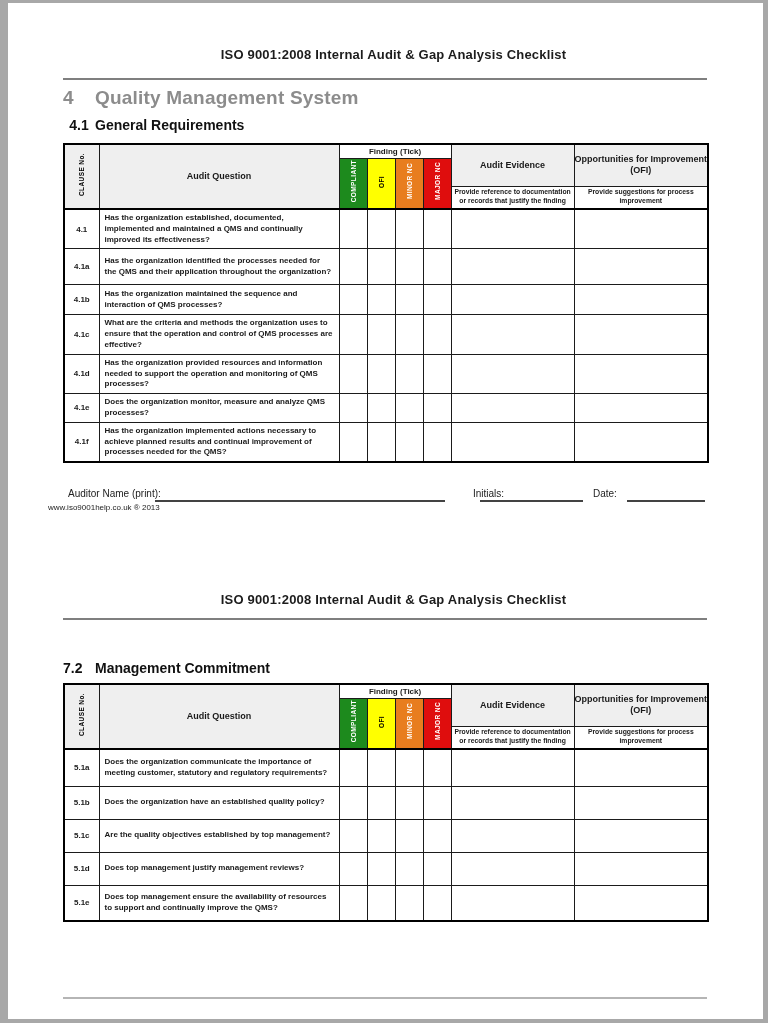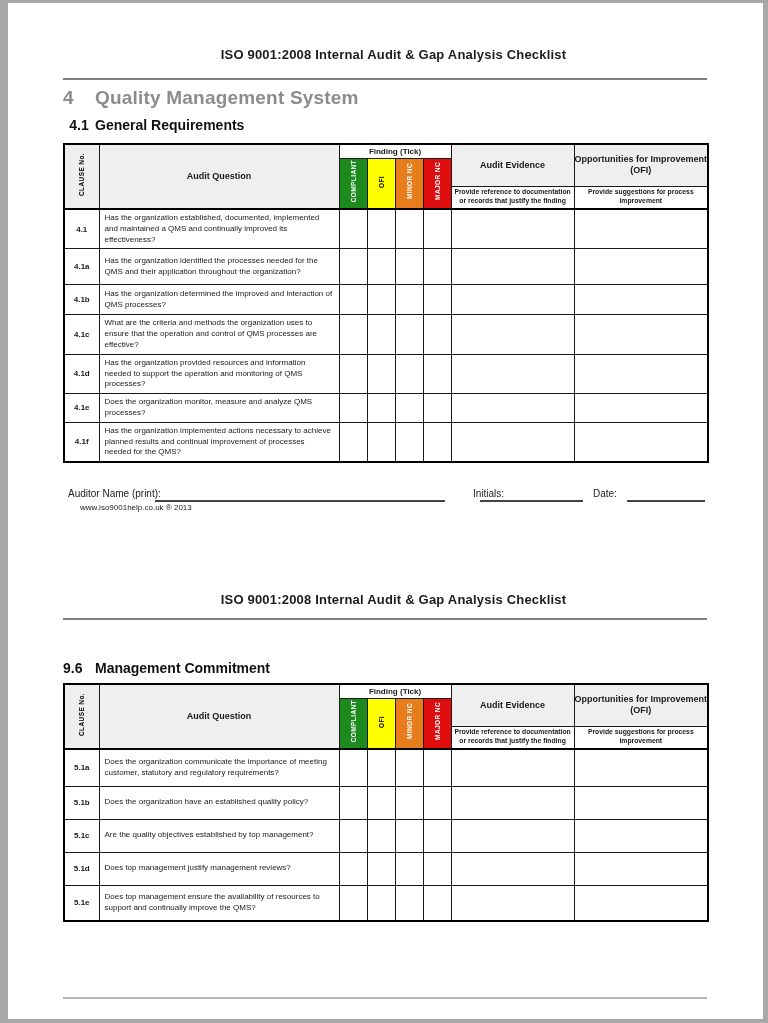--- a/index.html
+++ b/index.html
@@ -90,21 +90,21 @@
   th.tick-compliant { background:var(--color-compliant,#1d8a1d); color:#fff; }
   th.tick-ofi       { background:var(--color-ofi-yellow,#ffff00); color:#000; }
   th.tick-minor     { background:var(--color-minor-nc,#e87d1e); color:#fff; }
   th.tick-major     { background:var(--color-major-nc,#df0d0d); color:#fff; }
 
   td.clause {
     font-size:8px; font-weight:bold; text-align:center;
     vertical-align:middle;
   }
   td.question {
-    font-size:8px; font-weight:normal;
+    font-size:8px; font-weight:bold;
     padding:3px 5px; line-height:1.35; vertical-align:middle;
   }
   td.blank { background:#fff; }
 
   #t1 tbody tr:nth-of-type(1){height:37px}
   #t1 tbody tr:nth-of-type(2){height:36px}
   #t1 tbody tr:nth-of-type(3){height:30px}
   #t1 tbody tr:nth-of-type(4){height:35px}
   #t1 tbody tr:nth-of-type(5){height:35px}
   #t1 tbody tr:nth-of-type(6){height:28px}
@@ -116,21 +116,21 @@
   #t2 tbody tr:nth-of-type(5){height:36px}
 
   .f-label { position:absolute; font-size:10px; color:#222; }
   #f-auditor  { left:60px;  top:485px; }
   #f-initials { left:445px; top:485px;padding-left:20px; }
   #f-date     { left:585px; top:485px; }
   .f-line { position:absolute; top:497px; height:0; border-top:2px solid #434343; }
   #fl-auditor  { left:147px; width:290px; }
   #fl-initials { left:472px; width:103px; }
   #fl-date     { left:619px; width:78px; }
-  .copyright { position:absolute; left:72px; top:500px; font-size:8px; color:#222; }
+  .copyright { position:absolute; left:40px; top:500px; font-size:8px; color:#222; }
 
   .divider-bottom {
     position:absolute; left:55px; top:994px;
     width:644px; height:2px; background:#b5b5b5;
   }
 </style>
 </head>
 <body>
 
 <div class="canvas">
@@ -193,21 +193,21 @@
           <td class="blank"></td>
           <td class="blank"></td>
           <td class="blank"></td>
           <td class="blank"></td>
           <td class="blank"></td>
           <td class="blank"></td>
         </tr>
 
         <tr>
           <td class="clause">4.1b</td>
-          <td class="question">Has the organization determined the improved and interaction of QMS processes?</td>
+          <td class="question">Has the organization maintained the sequence and interaction of QMS processes?</td>
           <td class="blank"></td>
           <td class="blank"></td>
           <td class="blank"></td>
           <td class="blank"></td>
           <td class="blank"></td>
           <td class="blank"></td>
         </tr>
 
         <tr>
           <td class="clause">4.1c</td>
@@ -262,21 +262,21 @@
   <div class="f-label" id="f-date">Date:</div>
   <div class="f-line" id="fl-date"></div>
   <div class="copyright">www.iso9001help.co.uk ® 2013</div>
 
   <div class="doc-title" id="title2">ISO 9001:2008 Internal Audit &amp; Gap Analysis Checklist</div>
   <div class="rule" id="rule2"></div>
   <div class="sec-h" id="sech2">
     <span class="h-num">5</span><span>Management Responsibility</span>
   </div>
   <div class="sub-h" id="subh2">
-    <span class="h-num">9.6</span><span>Management Commitment</span>
+    <span class="h-num">7.2</span><span>Management Commitment</span>
   </div>
 
   <table class="audit-table" id="t2">
     <colgroup>
       <col style="width:35px">
         <col style="width:240px">
       <col style="width:28px">
         <col style="width:28px">
         <col style="width:28px">
         <col style="width:28px">

